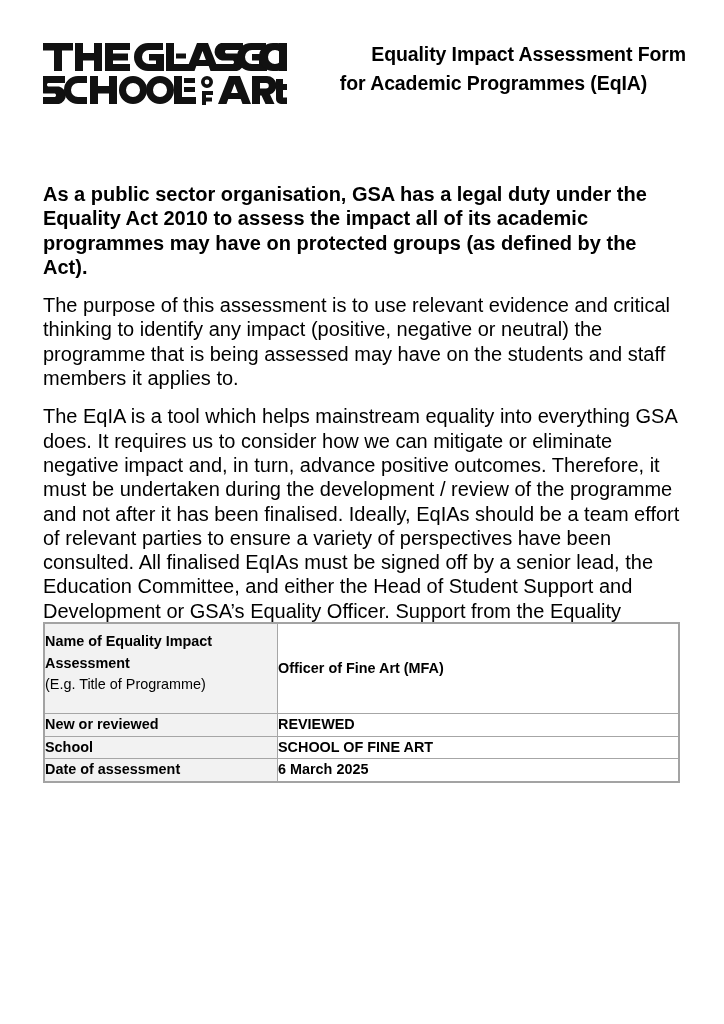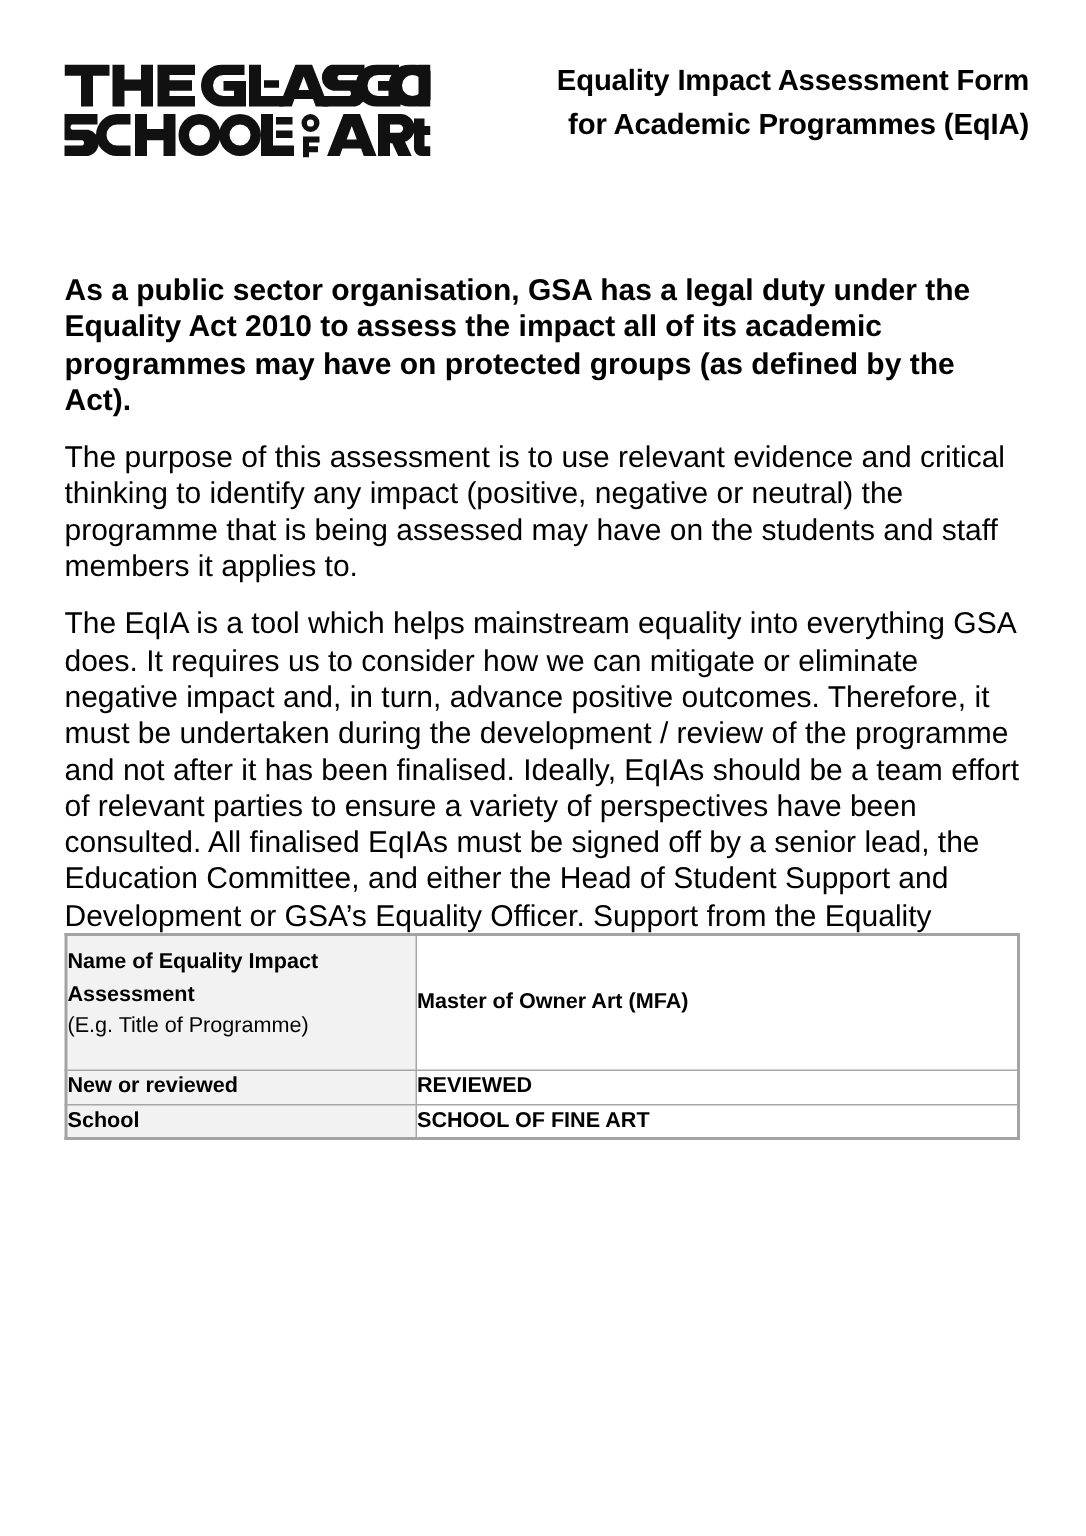--- a/index.html
+++ b/index.html
@@ -60,21 +60,21 @@
     font-size: 19.5px;
     line-height: 29px;
     letter-spacing: -0.1px;
     color: #000000;
   }
   .title-line {
     display: block;
     white-space: nowrap;
   }
   .title-line.l1 { text-align: right; padding-right: 4px; }
-  .title-line.l2 { text-align: right; padding-right: 4px; }
+  .title-line.l2 { padding-right: 4px; }
 
   
   .content {
     position: absolute;
     left: 43px;
     top: 182px;
     width: 639px;
   }
 
   p.para {
@@ -223,32 +223,36 @@
   <div class="info-table-wrap">
     <table class="info-table">
       <tbody>
 
         <tr class="tall">
           <td class="label-cell">
             <span class="lbl-line">Name of Equality Impact</span>
             <span class="lbl-line">Assessment</span>
             <span class="note-line">(E.g. Title of Programme)</span>
           </td>
-          <td class="value-cell">Master of Owner Art (MFA)</td>
+          <td class="value-cell">Officer of Fine Art (MFA)</td>
         </tr>
 
         <tr class="short">
           <td class="label-cell">New or reviewed</td>
           <td class="value-cell">REVIEWED</td>
         </tr>
 
 
         <tr class="short">
           <td class="label-cell">School</td>
           <td class="value-cell">SCHOOL OF FINE ART</td>
         </tr>
 
+        <tr class="short">
+          <td class="label-cell">Date of assessment</td>
+          <td class="value-cell">6 March 2025</td>
+        </tr>
 
       </tbody>
     </table>
   </div>
 
 </div>
 
 </body></html>

